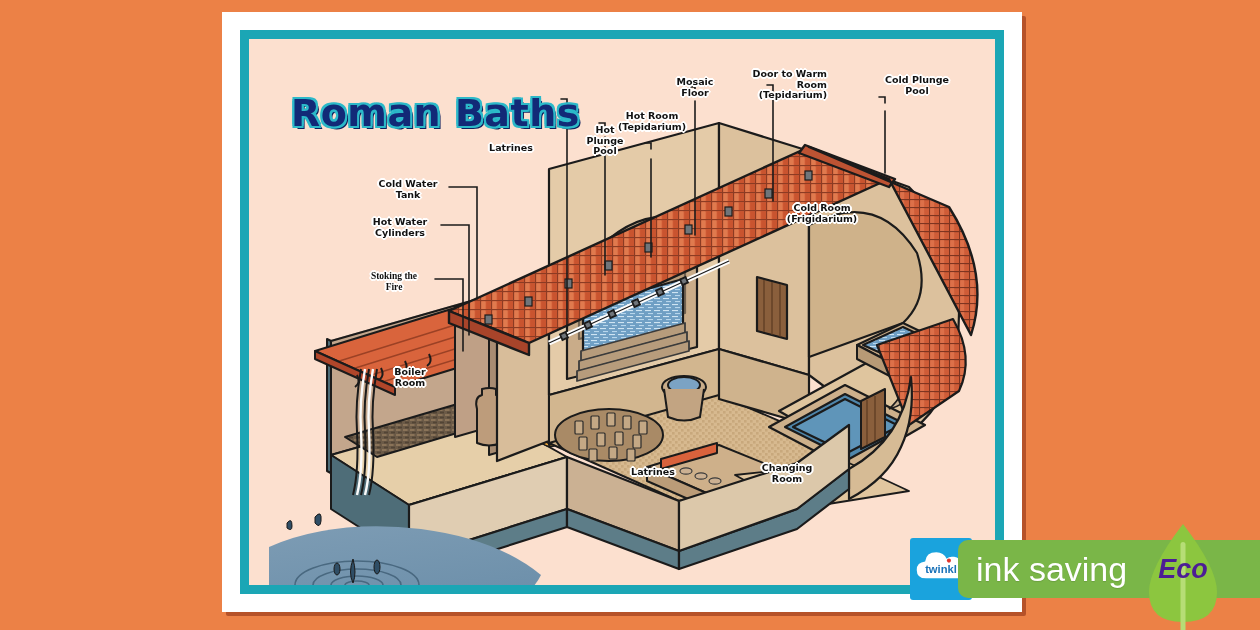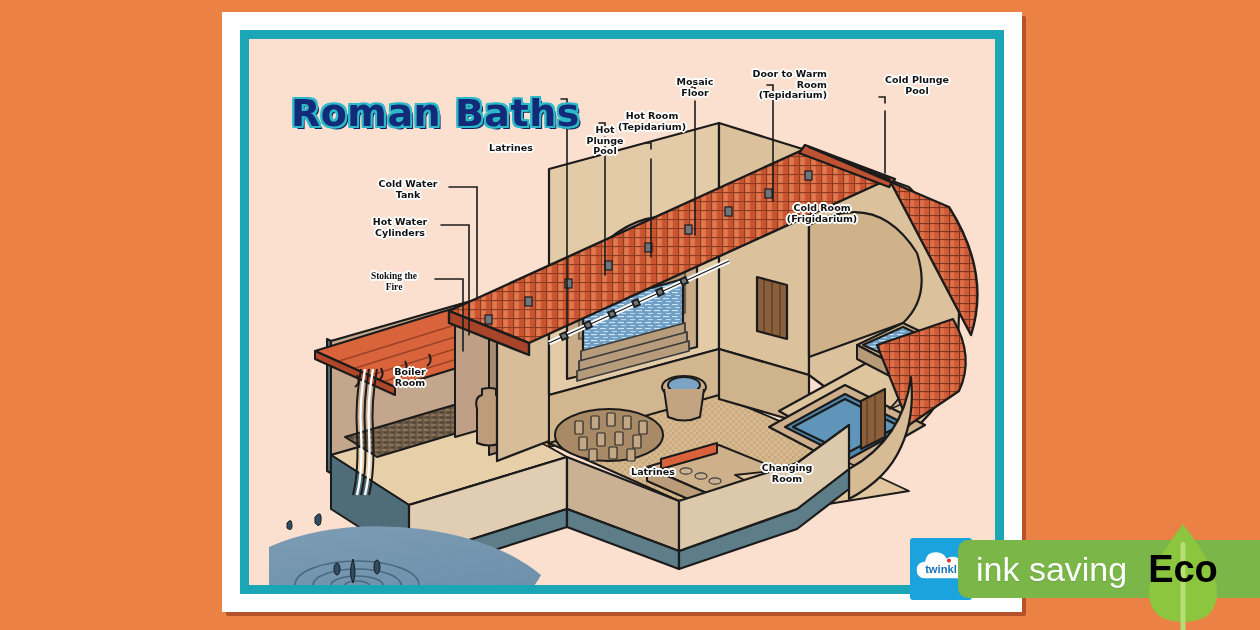--- a/index.html
+++ b/index.html
@@ -90,23 +90,24 @@
     text-shadow: 0 1px 1px rgba(0,0,0,.12);
   }
   #leaf-wrap {
     position: absolute; left: 225px; top: -8px;
     width: 112px; height: 120px;
   }
   #eco-text {
     position: absolute; left: 225px; top: 12px;
     width: 112px; height: 58px;
     display: flex; align-items: center; justify-content: center;
-    color: #000000; font-size: 38px; font-weight: bold;
+    color: #4c1d95; font-size: 27px; font-weight: bold;
     font-family: "Liberation Sans", sans-serif;
     z-index: 4;
+    font-style: italic;
   }
 </style>
 </head>
 <body>
 
 <div id="poster-shadow"></div>
 
 <div id="poster">
   <div id="poster-inner">
     <div id="canvas-area">

